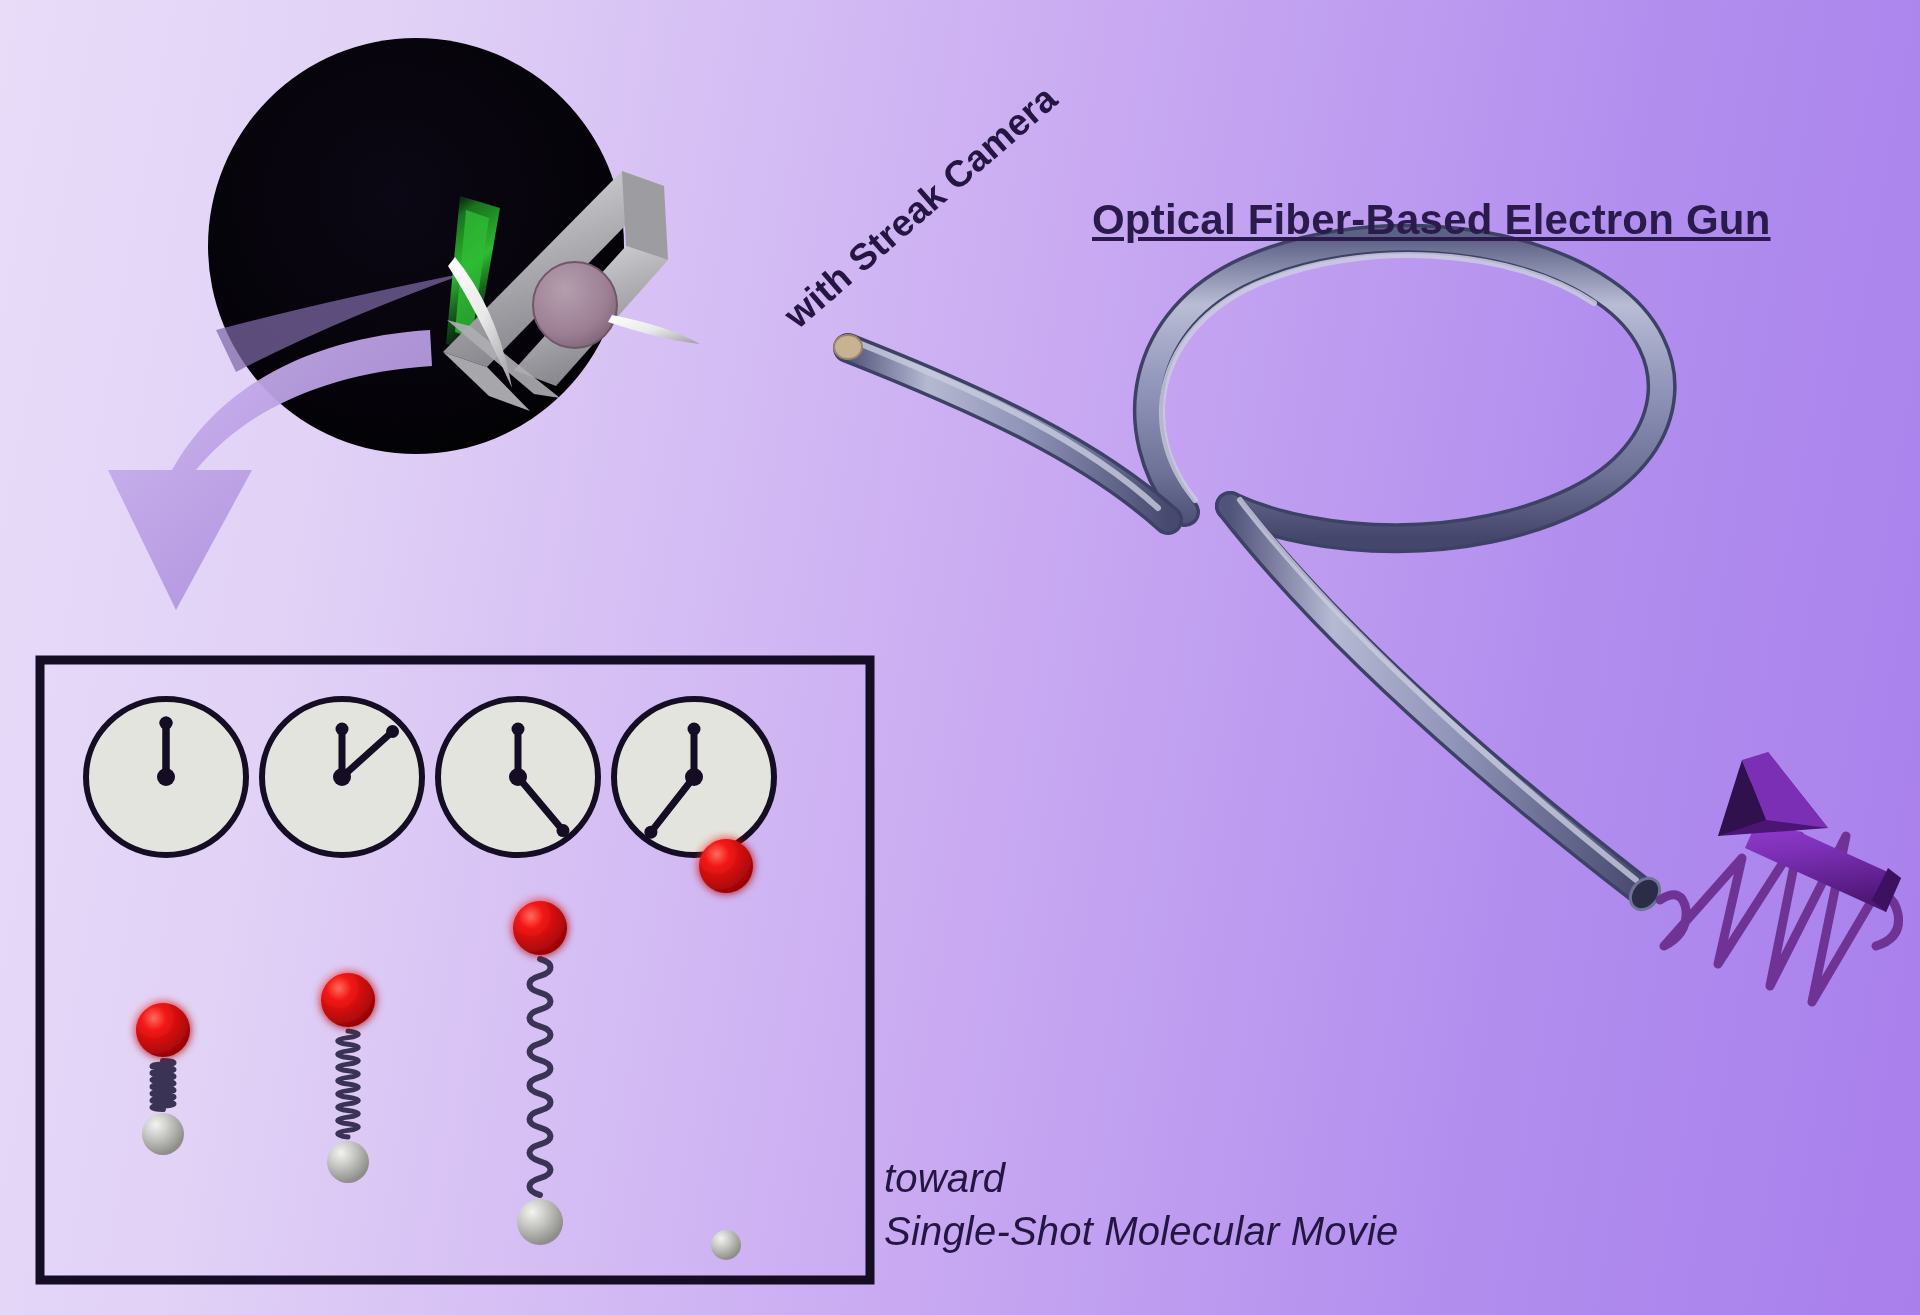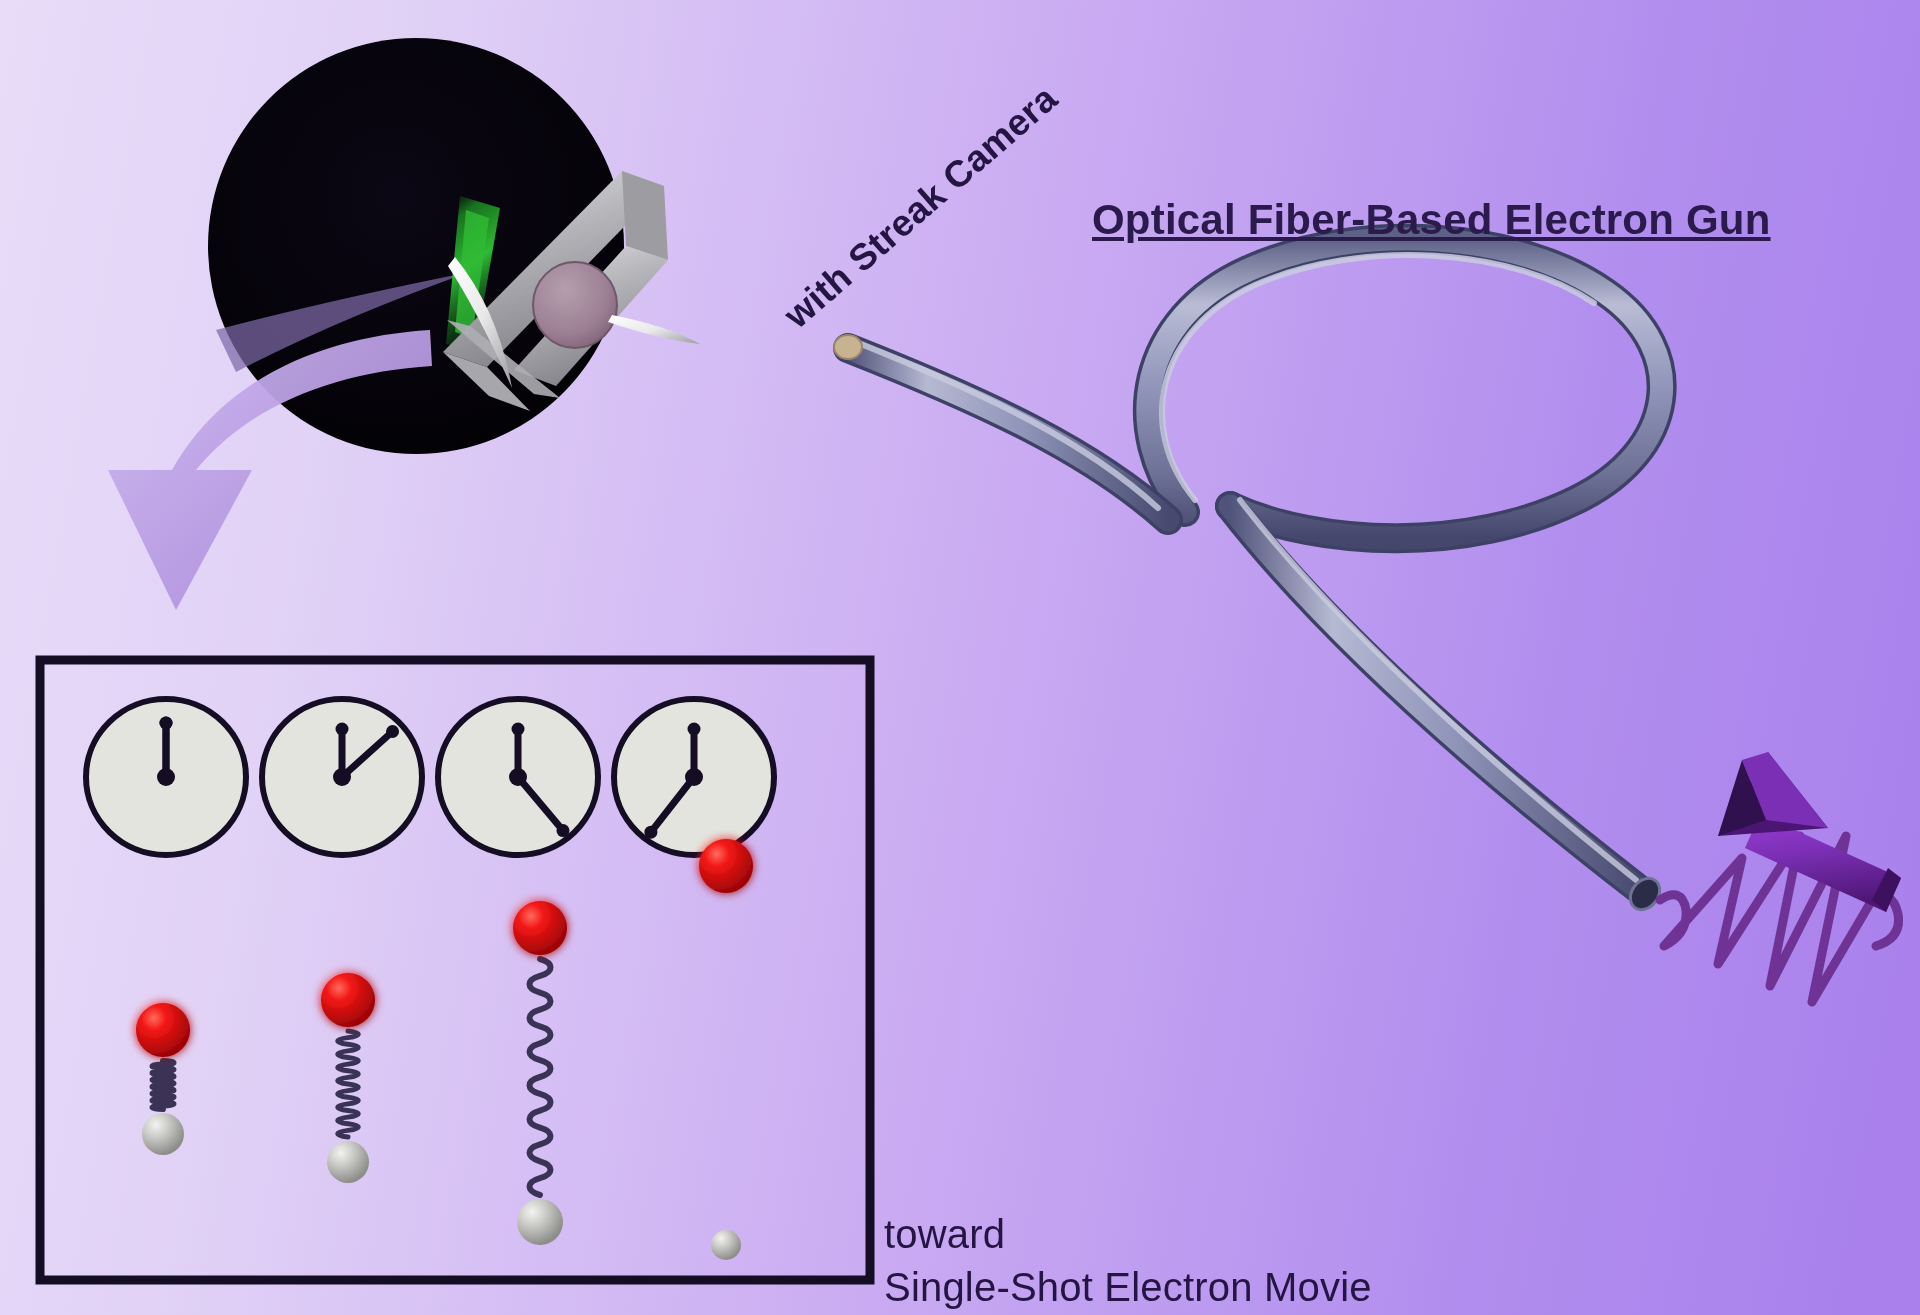--- a/index.html
+++ b/index.html
@@ -13,21 +13,21 @@
 
   .ttl{
     position:absolute;color:#2b1b4d;font-weight:bold;
     letter-spacing:.2px;white-space:nowrap;
   }
   #title-main{left:1092px;top:196px;font-size:42px;text-decoration:underline;}
   #streak-label{
     left:790px;top:300px;font-size:37px;font-weight:bold;color:#241543;
     transform:rotate(-41deg);transform-origin:0 50%;
   }
-  #caption{left:884px;top:1208px;font-size:40px;line-height:1.32;color:#241543;font-weight:normal;}
+  #caption{left:884px;top:1152px;font-size:40px;line-height:1.32;color:#241543;font-weight:normal;font-style:italic;}
   #caption div{white-space:nowrap;}
 </style>
 </head>
 <body>
 
 <div class="stage">
 
   <svg class="layer" viewBox="0 0 1920 1315">
     <defs>
       <radialGradient id="gDisk" cx="45%" cy="38%" r="72%">
@@ -239,16 +239,16 @@
         </g>
     </g>
   </svg>
 
   <div class="ttl" id="title-main">Optical Fiber-Based Electron Gun</div>
 
   <div class="ttl" id="streak-label">with Streak Camera</div>
 
   <div class="ttl" id="caption">
     <div>toward</div>
-    <div>Single-Shot Electron Movie</div>
+    <div>Single-Shot Molecular Movie</div>
   </div>
 
 </div>
 
 </body></html>

